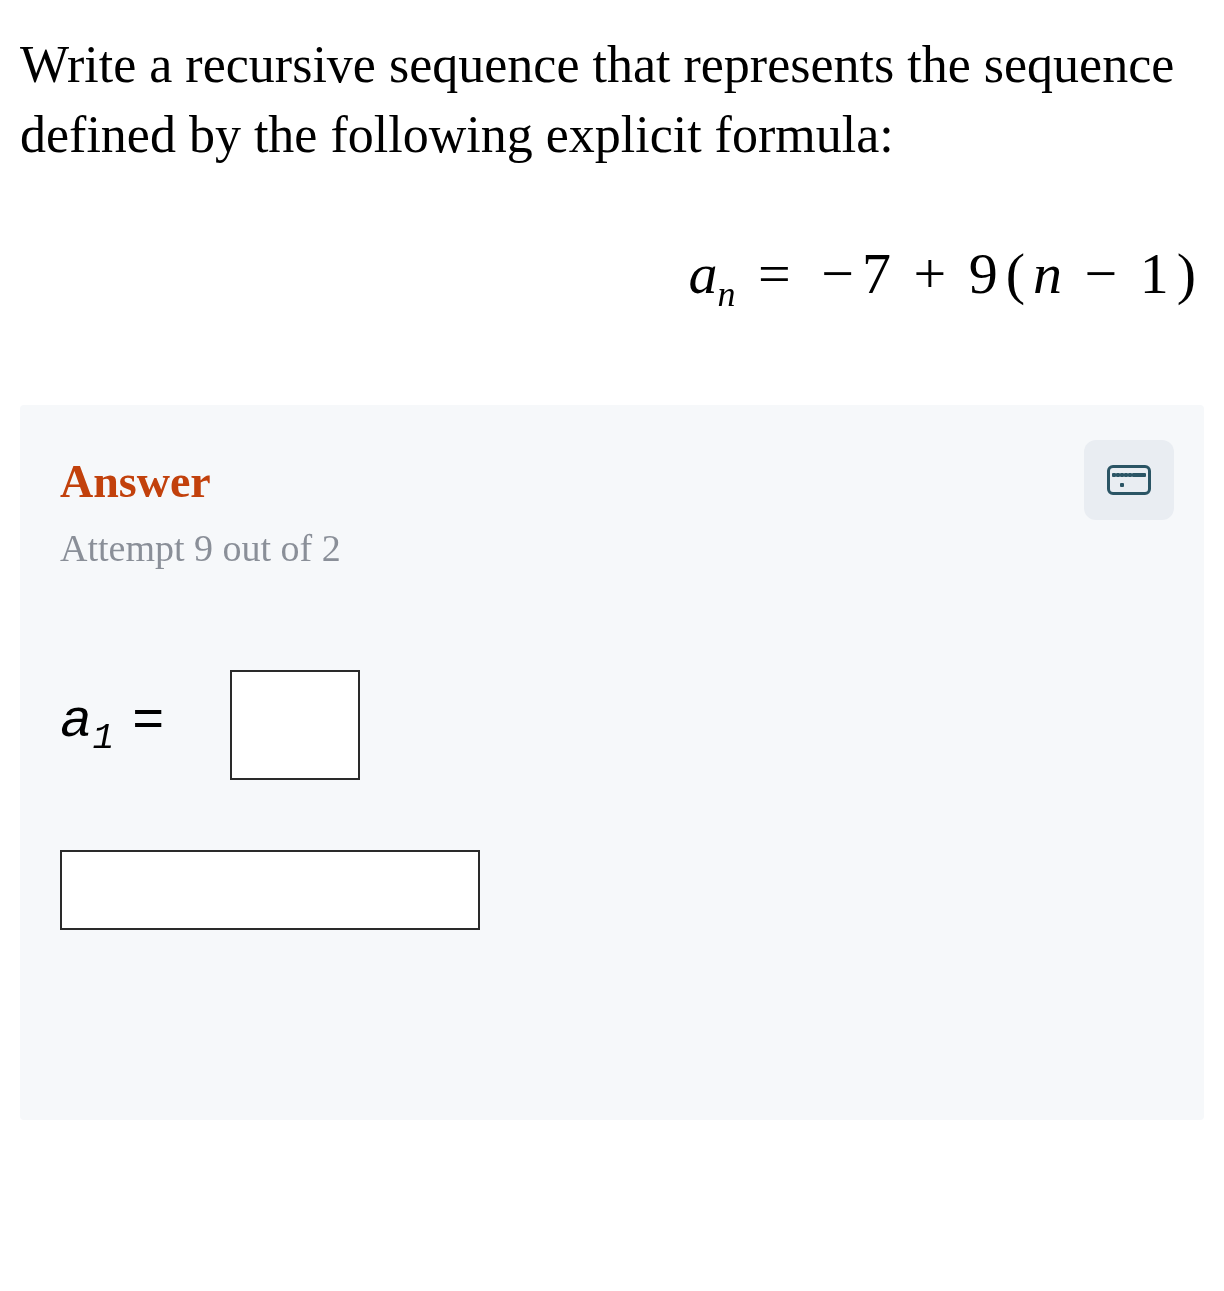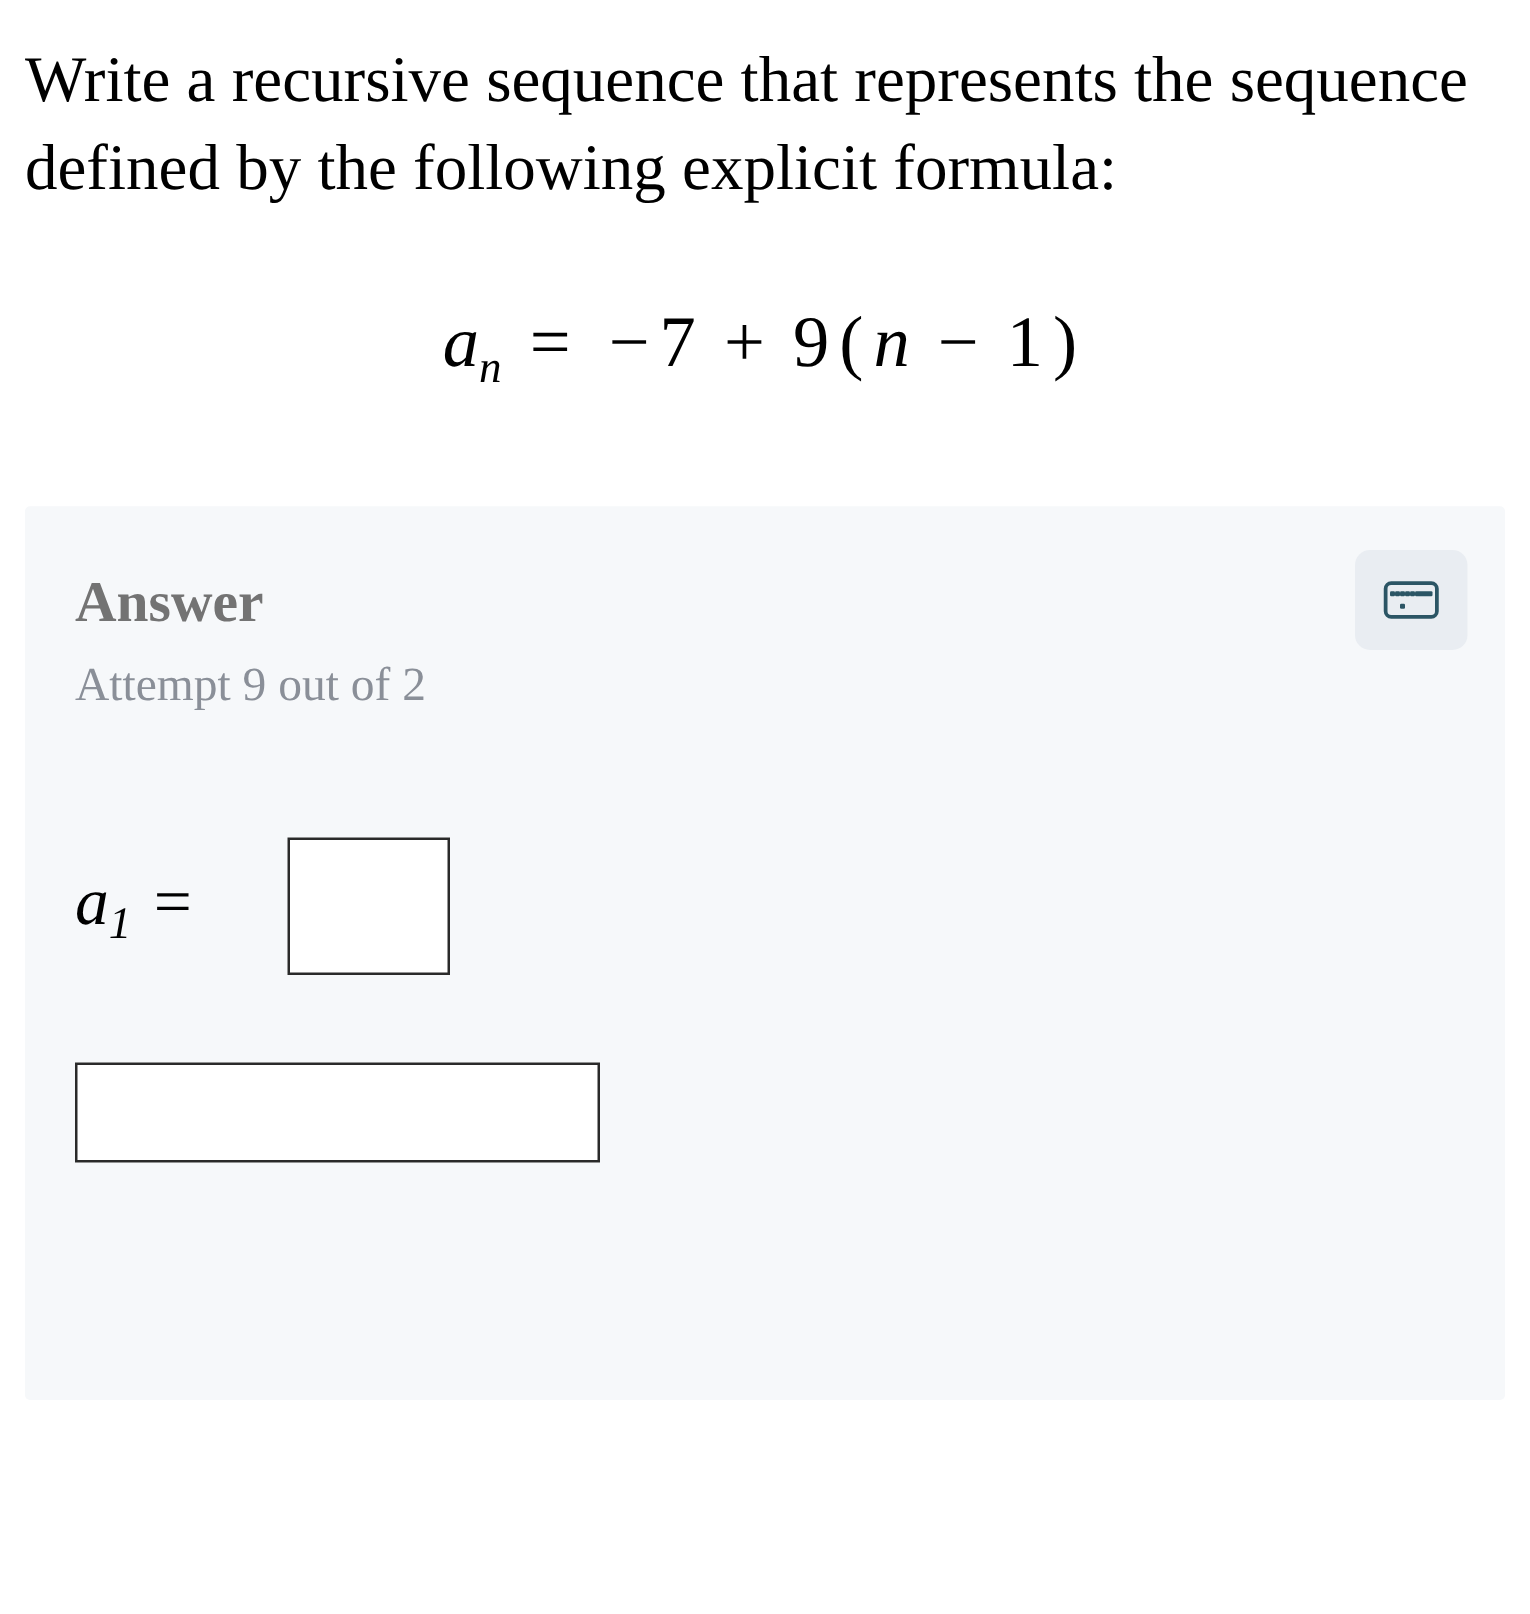--- a/index.html
+++ b/index.html
@@ -17,21 +17,21 @@
   .container {
     padding: 30px 20px 0 20px;
   }
   .question-text {
     font-size: 52px;
     line-height: 1.35;
     font-family: Georgia, serif;
     margin-bottom: 70px;
   }
   .formula-display {
-    text-align: center;
+    text-align: right;
     font-size: 58px;
     font-family: 'Times New Roman', serif;
     font-style: italic;
     margin-bottom: 90px;
   }
   .formula-display .var {
     font-style: italic;
   }
   .formula-display .sub {
     font-size: 36px;
@@ -53,21 +53,21 @@
   }
   .answer-header {
     display: flex;
     justify-content: space-between;
     align-items: flex-start;
   }
   .answer-title {
     font-size: 46px;
     font-weight: bold;
     font-family: Georgia, serif;
-    color: #737373;
+    color: #c2410c;
     margin-bottom: 18px;
   }
   .attempt-text {
     font-size: 38px;
     color: #8a8f98;
     font-family: Georgia, serif;
     margin-bottom: 100px;
   }
   .keyboard-button {
     background: #e9edf2;
@@ -110,21 +110,21 @@
     background: #2b5565;
     border-radius: 1px;
   }
   .input-row {
     display: flex;
     align-items: center;
     margin-bottom: 70px;
   }
   .input-label {
     font-size: 54px;
-    font-family: Liberation Serif, serif;
+    font-family: Liberation Mono, monospace;
     font-style: italic;
     margin-right: 30px;
     min-width: 140px;
   }
   .input-label .sub {
     font-size: 36px;
     vertical-align: sub;
   }
   .input-label .eq {
     font-style: normal;

